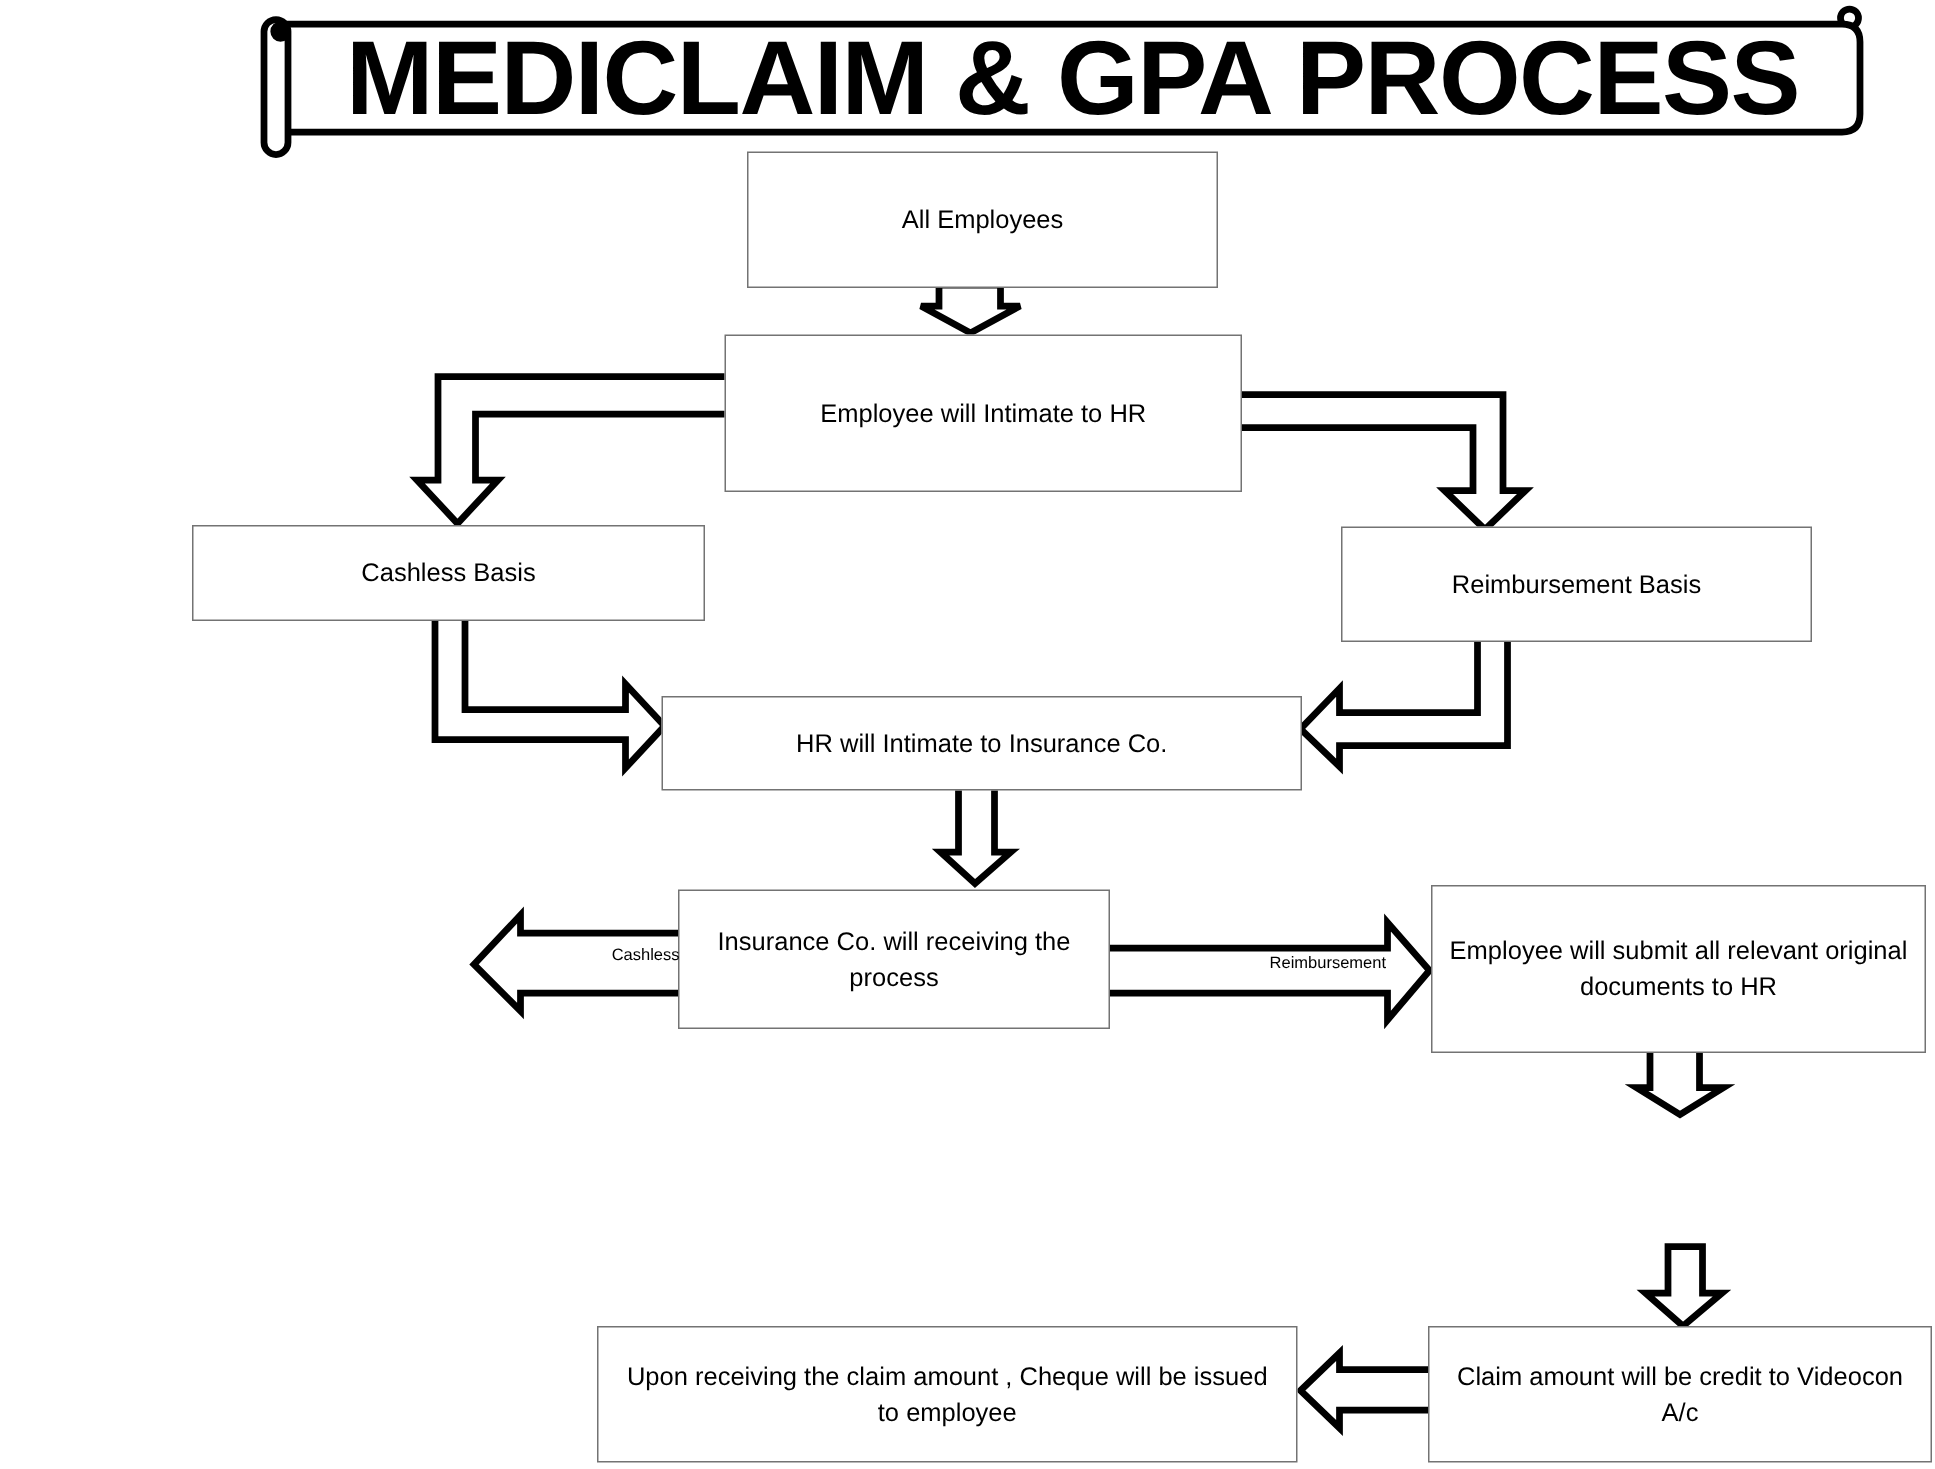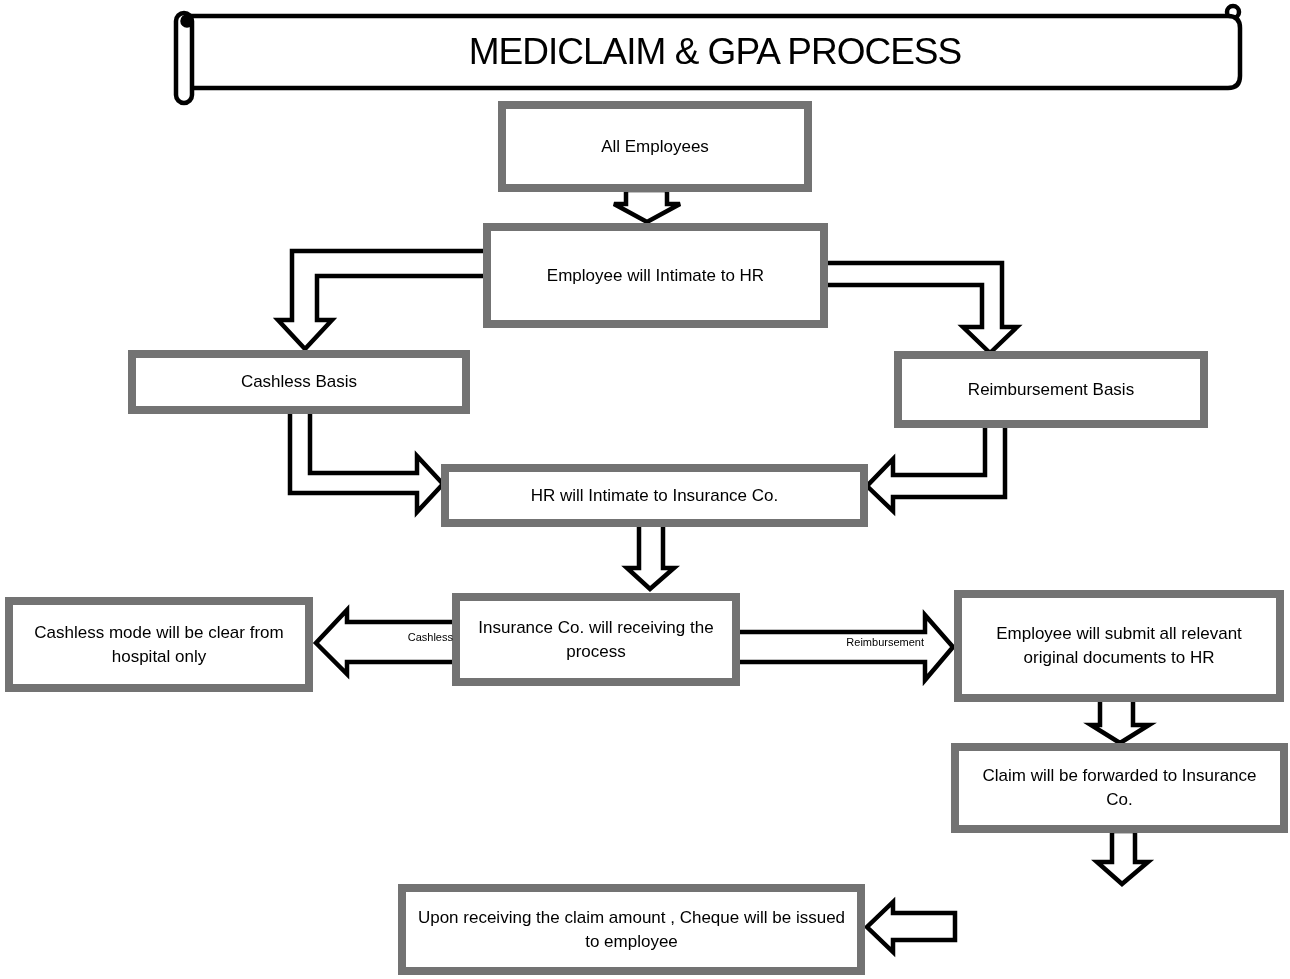--- a/index.html
+++ b/index.html
@@ -12,39 +12,40 @@
     overflow:hidden;
   }
   .arrow-layer{position:absolute;left:0;top:0;z-index:1;}
   .arrow-layer path, .arrow-layer rect, .arrow-layer circle{
     fill:#ffffff;stroke:#000000;stroke-width:4.5;stroke-linejoin:miter;
   }
   .node{
     position:absolute;z-index:2;
     box-sizing:border-box;
     background:#ffffff;
-    border:8px solid #737373;
+    border:1px solid #737373;
     display:flex;align-items:center;justify-content:center;
     text-align:center;
     font-size:17px;line-height:1.4;
     padding:2px 10px;
     white-space:pre-line;
   }
   .edge-label{
     position:absolute;z-index:3;
     font-size:11px;
     text-align:right;
     background:transparent;
   }
   .banner-title{
     position:absolute;z-index:2;
     left:190px;top:15px;width:1050px;height:74px;
     display:flex;align-items:center;justify-content:center;
-    font-size:37px;letter-spacing:-1px;
+    font-size:70px;letter-spacing:-1px;
     white-space:nowrap;
+    font-weight:bold;
   }
 </style>
 </head>
 <body>
 
 <div class="canvas">
 
   <svg class="arrow-layer" width="1290" height="979" viewBox="0 0 1290 979">
 
     <circle cx="1233" cy="12" r="6"></circle>
@@ -84,26 +85,25 @@
   <div class="node" style="left:483px;top:223px;width:345px;height:105px;">Employee will Intimate to  HR</div>
 
   <div class="node" style="left:128px;top:350px;width:342px;height:64px;">Cashless Basis</div>
 
   <div class="node" style="left:894px;top:351px;width:314px;height:77px;">Reimbursement Basis</div>
 
   <div class="node" style="left:441px;top:464px;width:427px;height:63px;">HR will Intimate to  Insurance Co.</div>
 
   <div class="node" style="left:452px;top:593px;width:288px;height:93px;">Insurance Co. will receiving the process</div>
 
-  <div class="node" style="left:5px;top:597px;width:308px;height:95px;">Cashless mode will be clear from hospital only</div>
 
   <div class="node" style="left:954px;top:590px;width:330px;height:112px;">Employee will submit all  relevant original documents to HR</div>
 
-  <div class="node" style="left:951px;top:743px;width:337px;height:90px;">Claim will be forwarded to Insurance Co.</div>
 
+  <div class="node" style="left:952px;top:884px;width:336px;height:91px;">Claim amount will be credit to Videocon A/c</div>
 
   <div class="node" style="left:398px;top:884px;width:467px;height:91px;">Upon receiving the claim amount , Cheque will be issued to employee</div>
 
   <div class="edge-label" style="left:347px;top:631px;width:106px;">Cashless</div>
 
   <div class="edge-label" style="left:742px;top:636px;width:182px;">Reimbursement</div>
 
 </div>
 
 </body></html>

